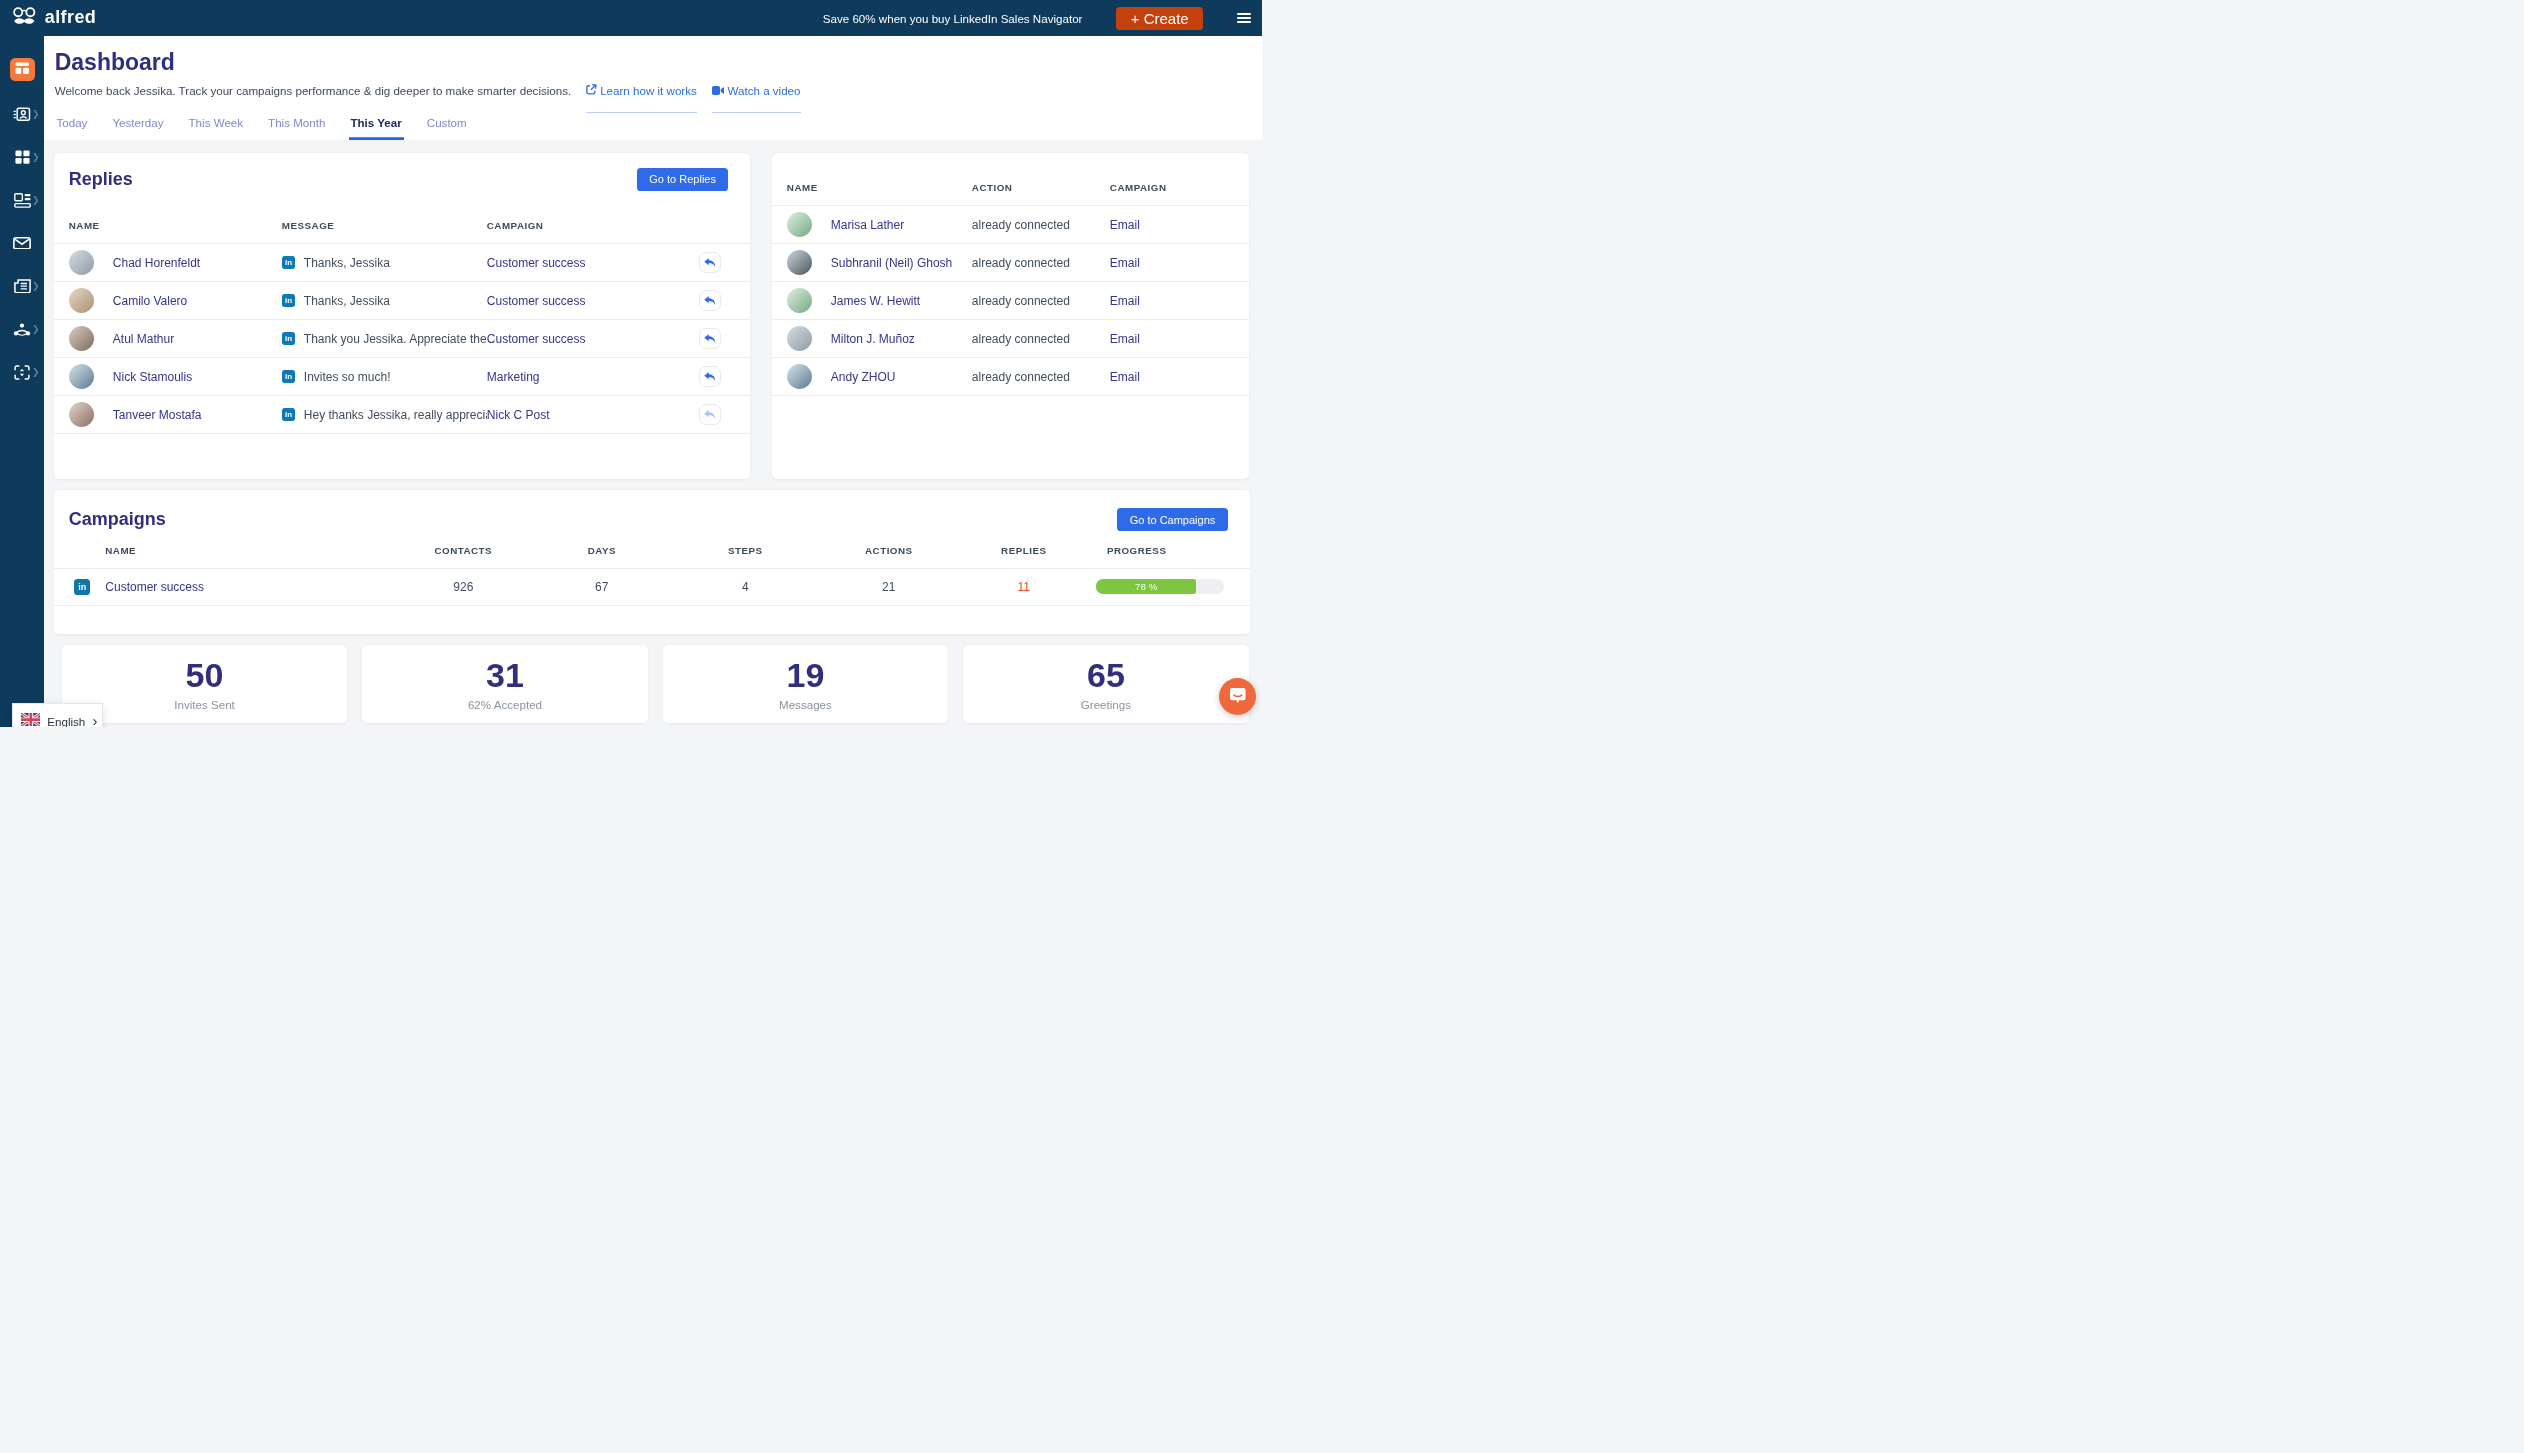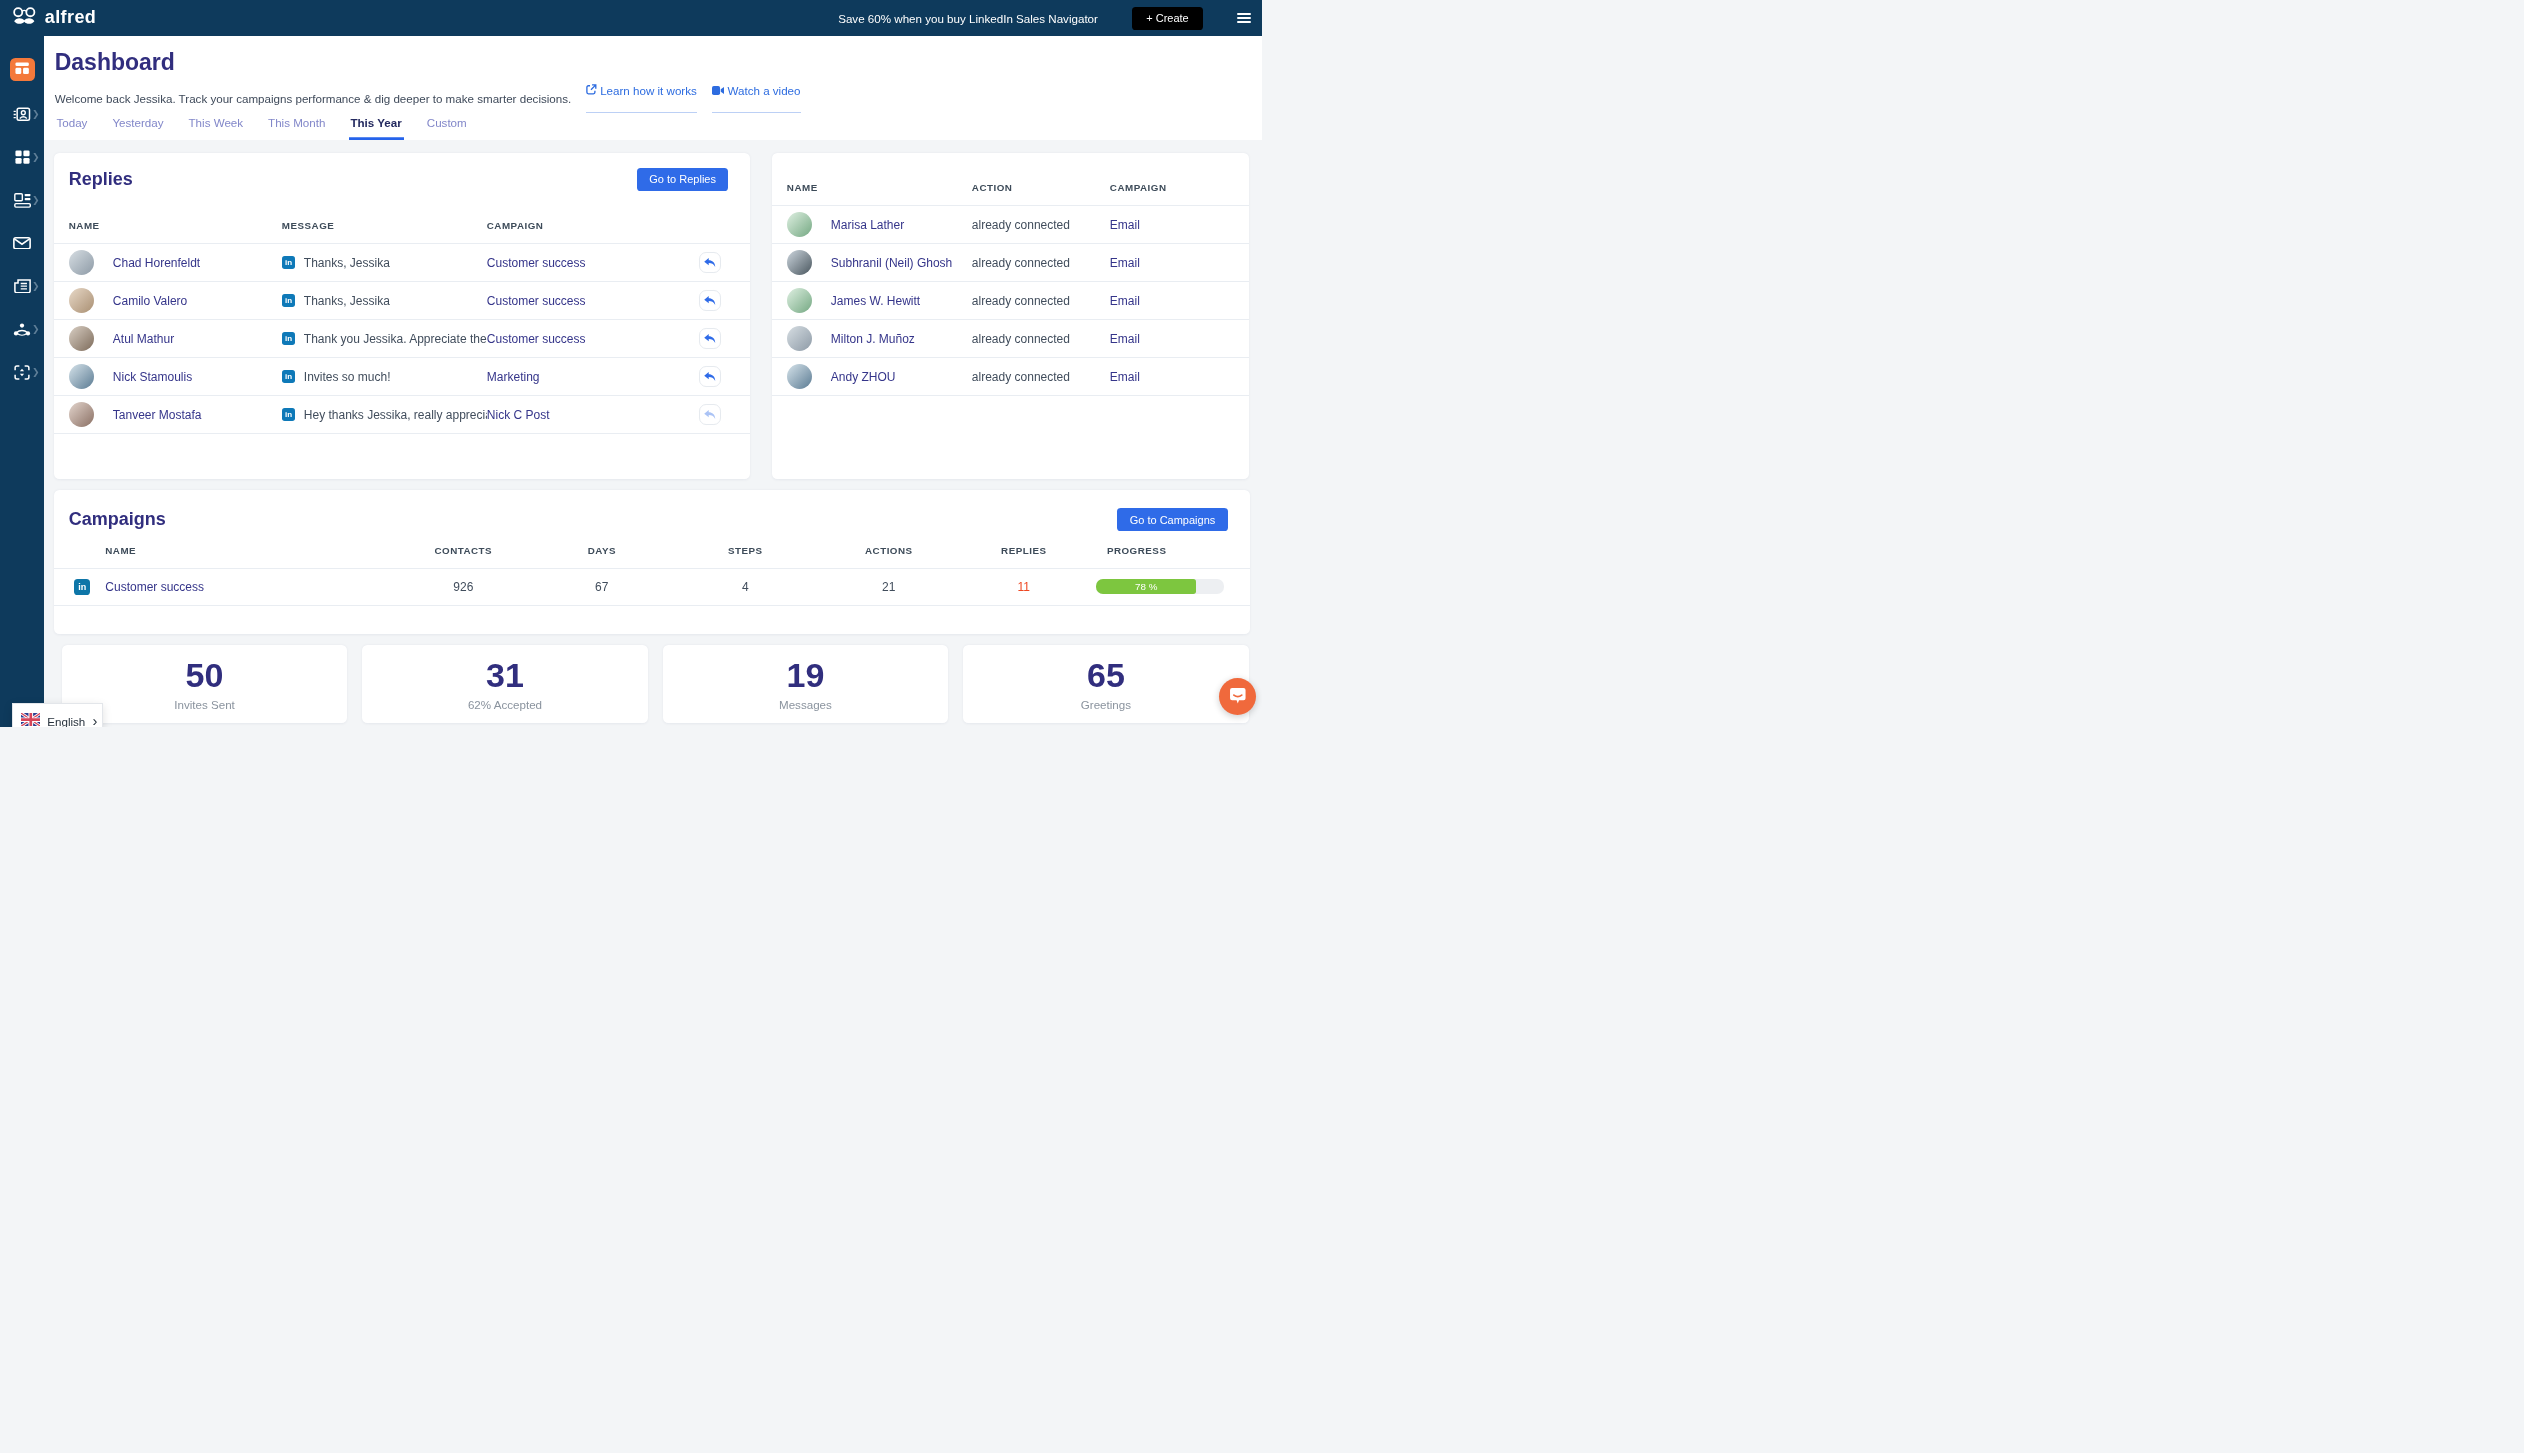--- a/index.html
+++ b/index.html
@@ -6,37 +6,37 @@
   html,body{width:1262px;height:727px;overflow:hidden}
   body{font-family:"Liberation Sans","DejaVu Sans",sans-serif;background:#f3f5f7;position:relative;color:#414d5c}
   a{text-decoration:none;cursor:pointer}
 
   
   .topbar{position:absolute;left:0;top:0;width:1262px;height:36px;background:#0e3a5c;display:flex;align-items:center;padding:0 10.7px;z-index:30}
   .brand{display:flex;align-items:center;gap:7.1px}
   .wordmark{color:#fff;font-size:18px;font-weight:700;letter-spacing:0.4px}
   .topbar-right{margin-left:auto;display:flex;align-items:center;gap:34px}
   .promo{color:#fff;font-size:11.6px}
-  .create-btn{background:#000000;color:#fff;border:none;border-radius:3.6px;font-size:11px;height:23px;padding:0 14.3px;cursor:pointer;font-family:inherit}
+  .create-btn{background:#c2410c;color:#fff;border:none;border-radius:3.6px;font-size:15px;height:23px;padding:0 14.3px;cursor:pointer;font-family:inherit}
   .hamburger{width:14.3px;height:10.7px;display:flex;flex-direction:column;justify-content:space-between;cursor:pointer}
   .hamburger span{display:block;height:2.1px;background:#fff;border-radius:1.8px}
 
   
   .sidebar{position:absolute;left:0;top:36px;bottom:0;width:44px;background:#0e3a5c;z-index:20}
   .side-active{width:25px;height:23px;background:#f4793b;border-radius:5.3px;margin:22px auto 0;display:flex;align-items:center;justify-content:center;cursor:pointer}
   .side-list{margin-top:11.6px}
   .side-item{position:relative;height:43px;display:flex;align-items:center;justify-content:center;cursor:pointer}
   .side-item svg{display:block}
   .chev{position:absolute;right:4.5px;top:50%;transform:translateY(-50%);color:#5e7e97;font-size:9px;line-height:1}
 
   
   .main{position:absolute;left:44px;top:36px;right:0;bottom:0;background:#f3f5f7}
   .hero{background:#fff;height:104px;padding:9px 14.3px 0 10.7px;display:flex;flex-direction:column}
   .page-title{color:#312e7e;font-size:23px;font-weight:700;line-height:27px;margin-top:3.6px}
-  .welcome-row{display:flex;align-items:center;gap:6.2px;margin-top:8px;font-size:11.6px;color:#3f4a5a}
+  .welcome-row{display:flex;gap:6.2px;margin-top:8px;font-size:11.6px;color:#3f4a5a}
   .hero-link{color:#2d6ce0;font-size:11.6px;display:inline-flex;align-items:center;gap:3px;border-bottom:0.9px solid #bcd0f5;padding-bottom:15px;margin-left:9px}
   .tabs{display:flex;gap:21.4px;margin-top:auto}
   .tab{font-size:11.6px;color:#8287c9;padding:0 1.8px 10.7px;cursor:pointer}
   .tab.active{color:#23295f;font-weight:700;box-shadow:inset 0 -2.7px 0 #2563eb}
 
   .content{padding:12.5px 13.4px 0 9.8px}
   .card{background:#fff;border-radius:5.3px;box-shadow:0 0.9px 2.7px rgba(20,40,80,.06)}
   .row1{display:flex;gap:21.4px}
   .card-replies{width:697px;height:326px}
   .card-activity{width:477px;height:326px}

